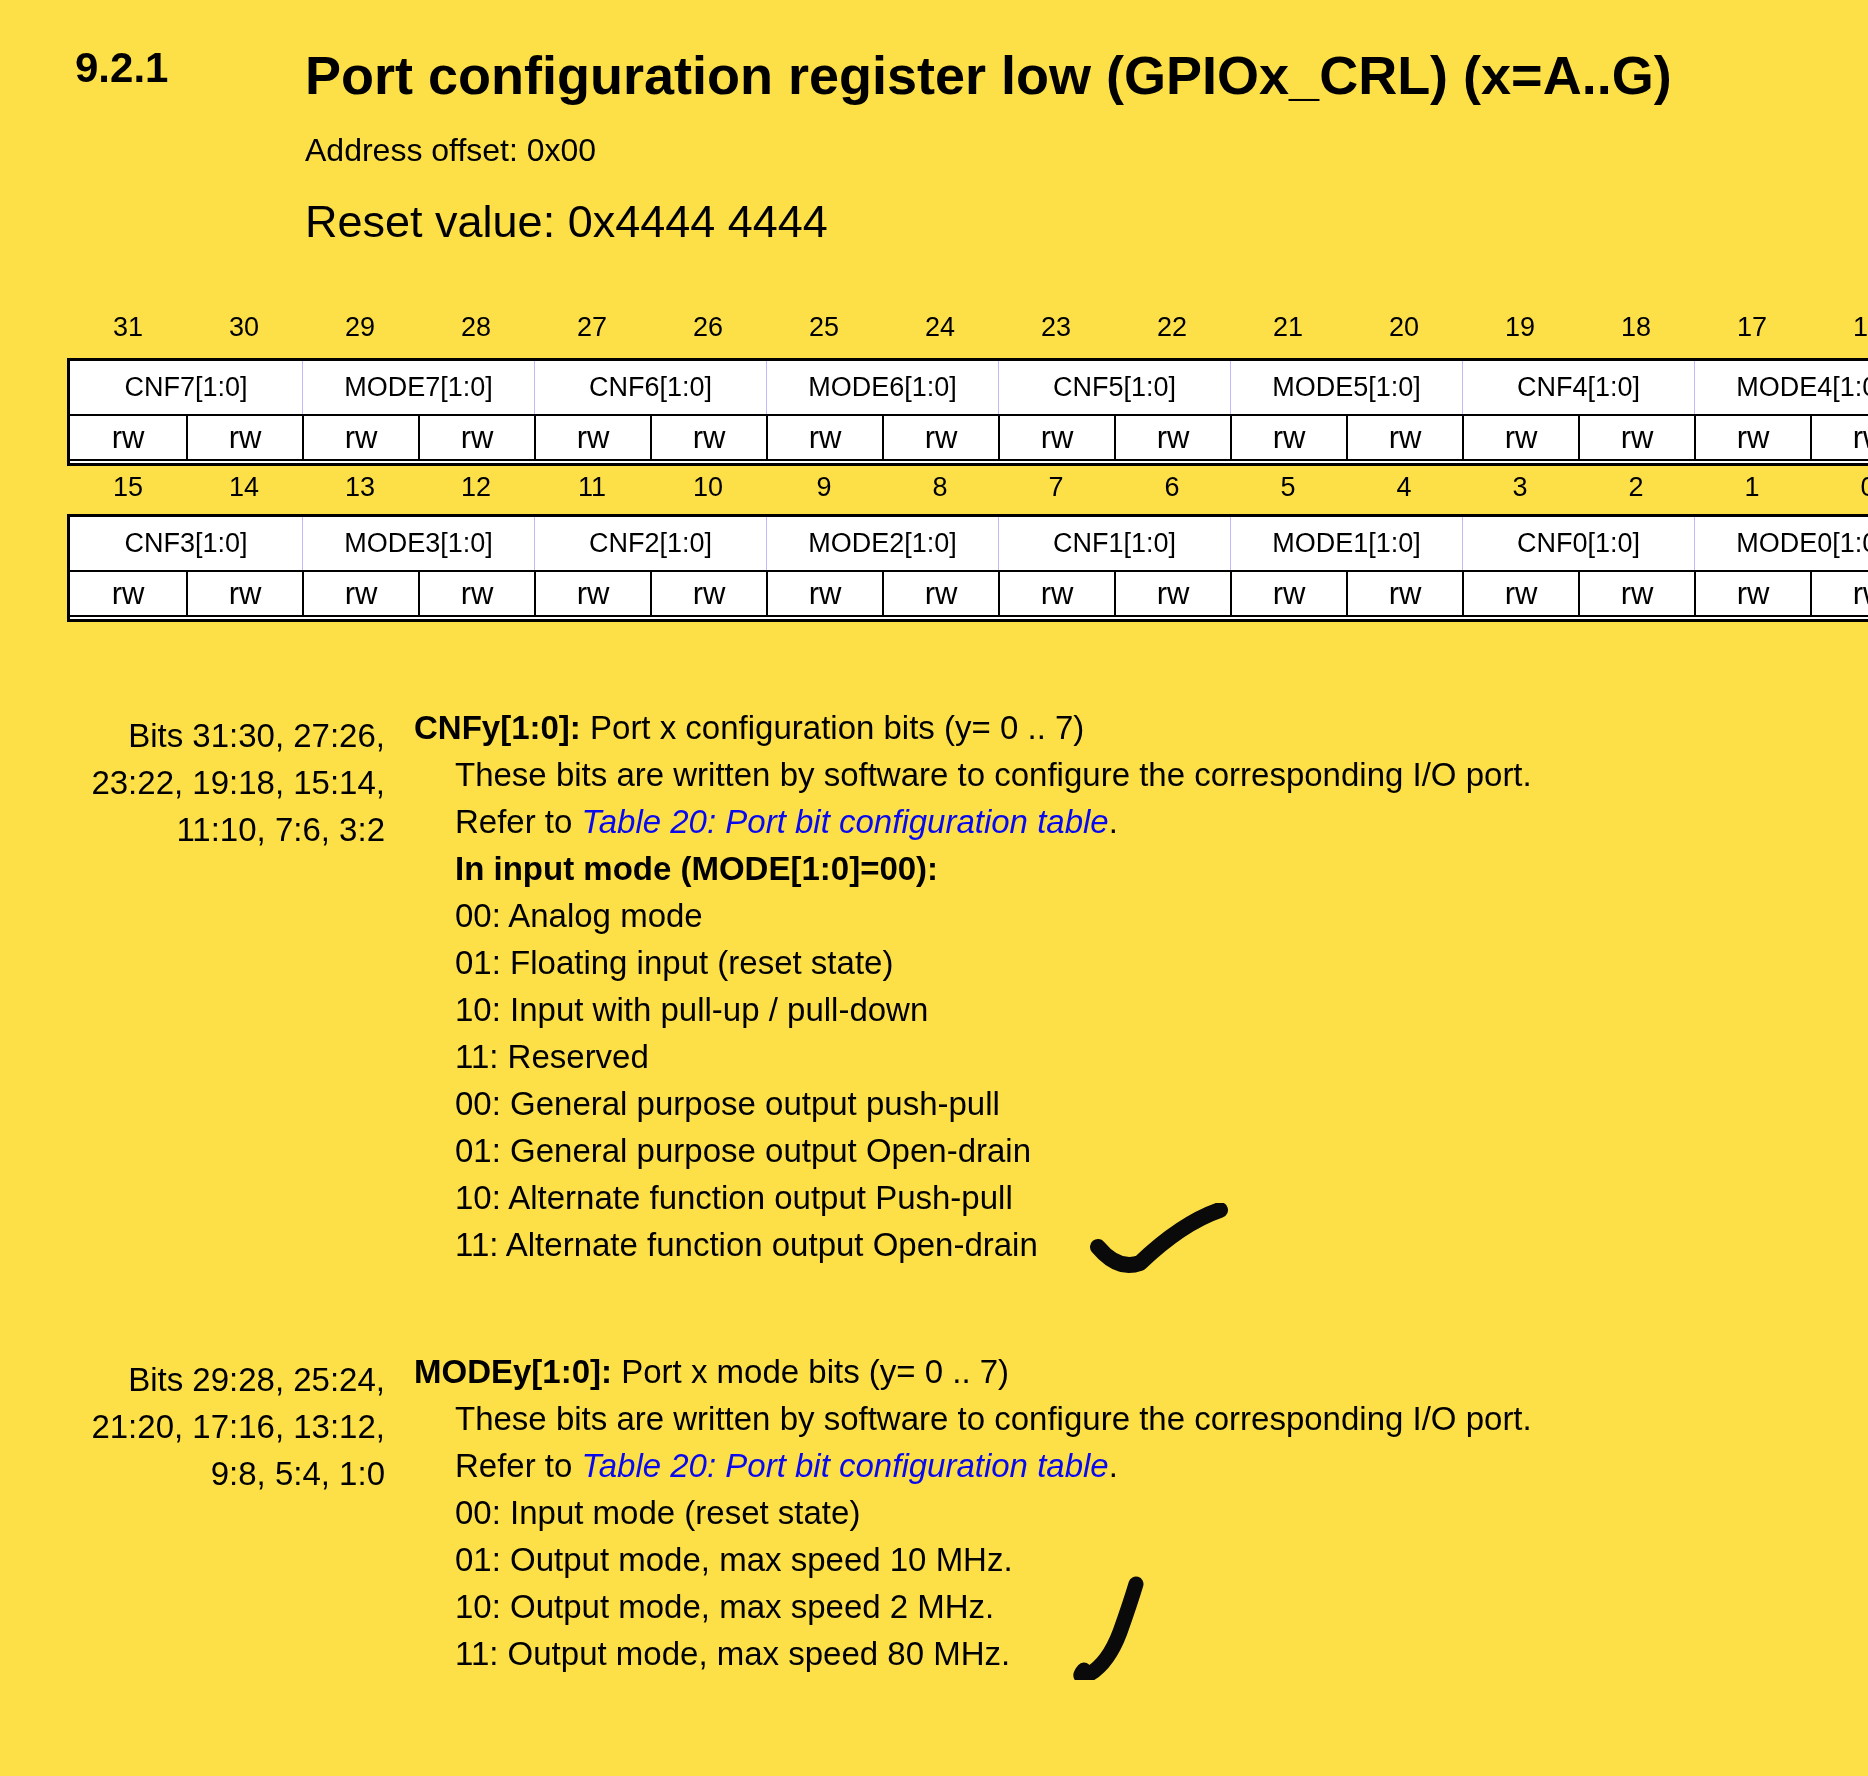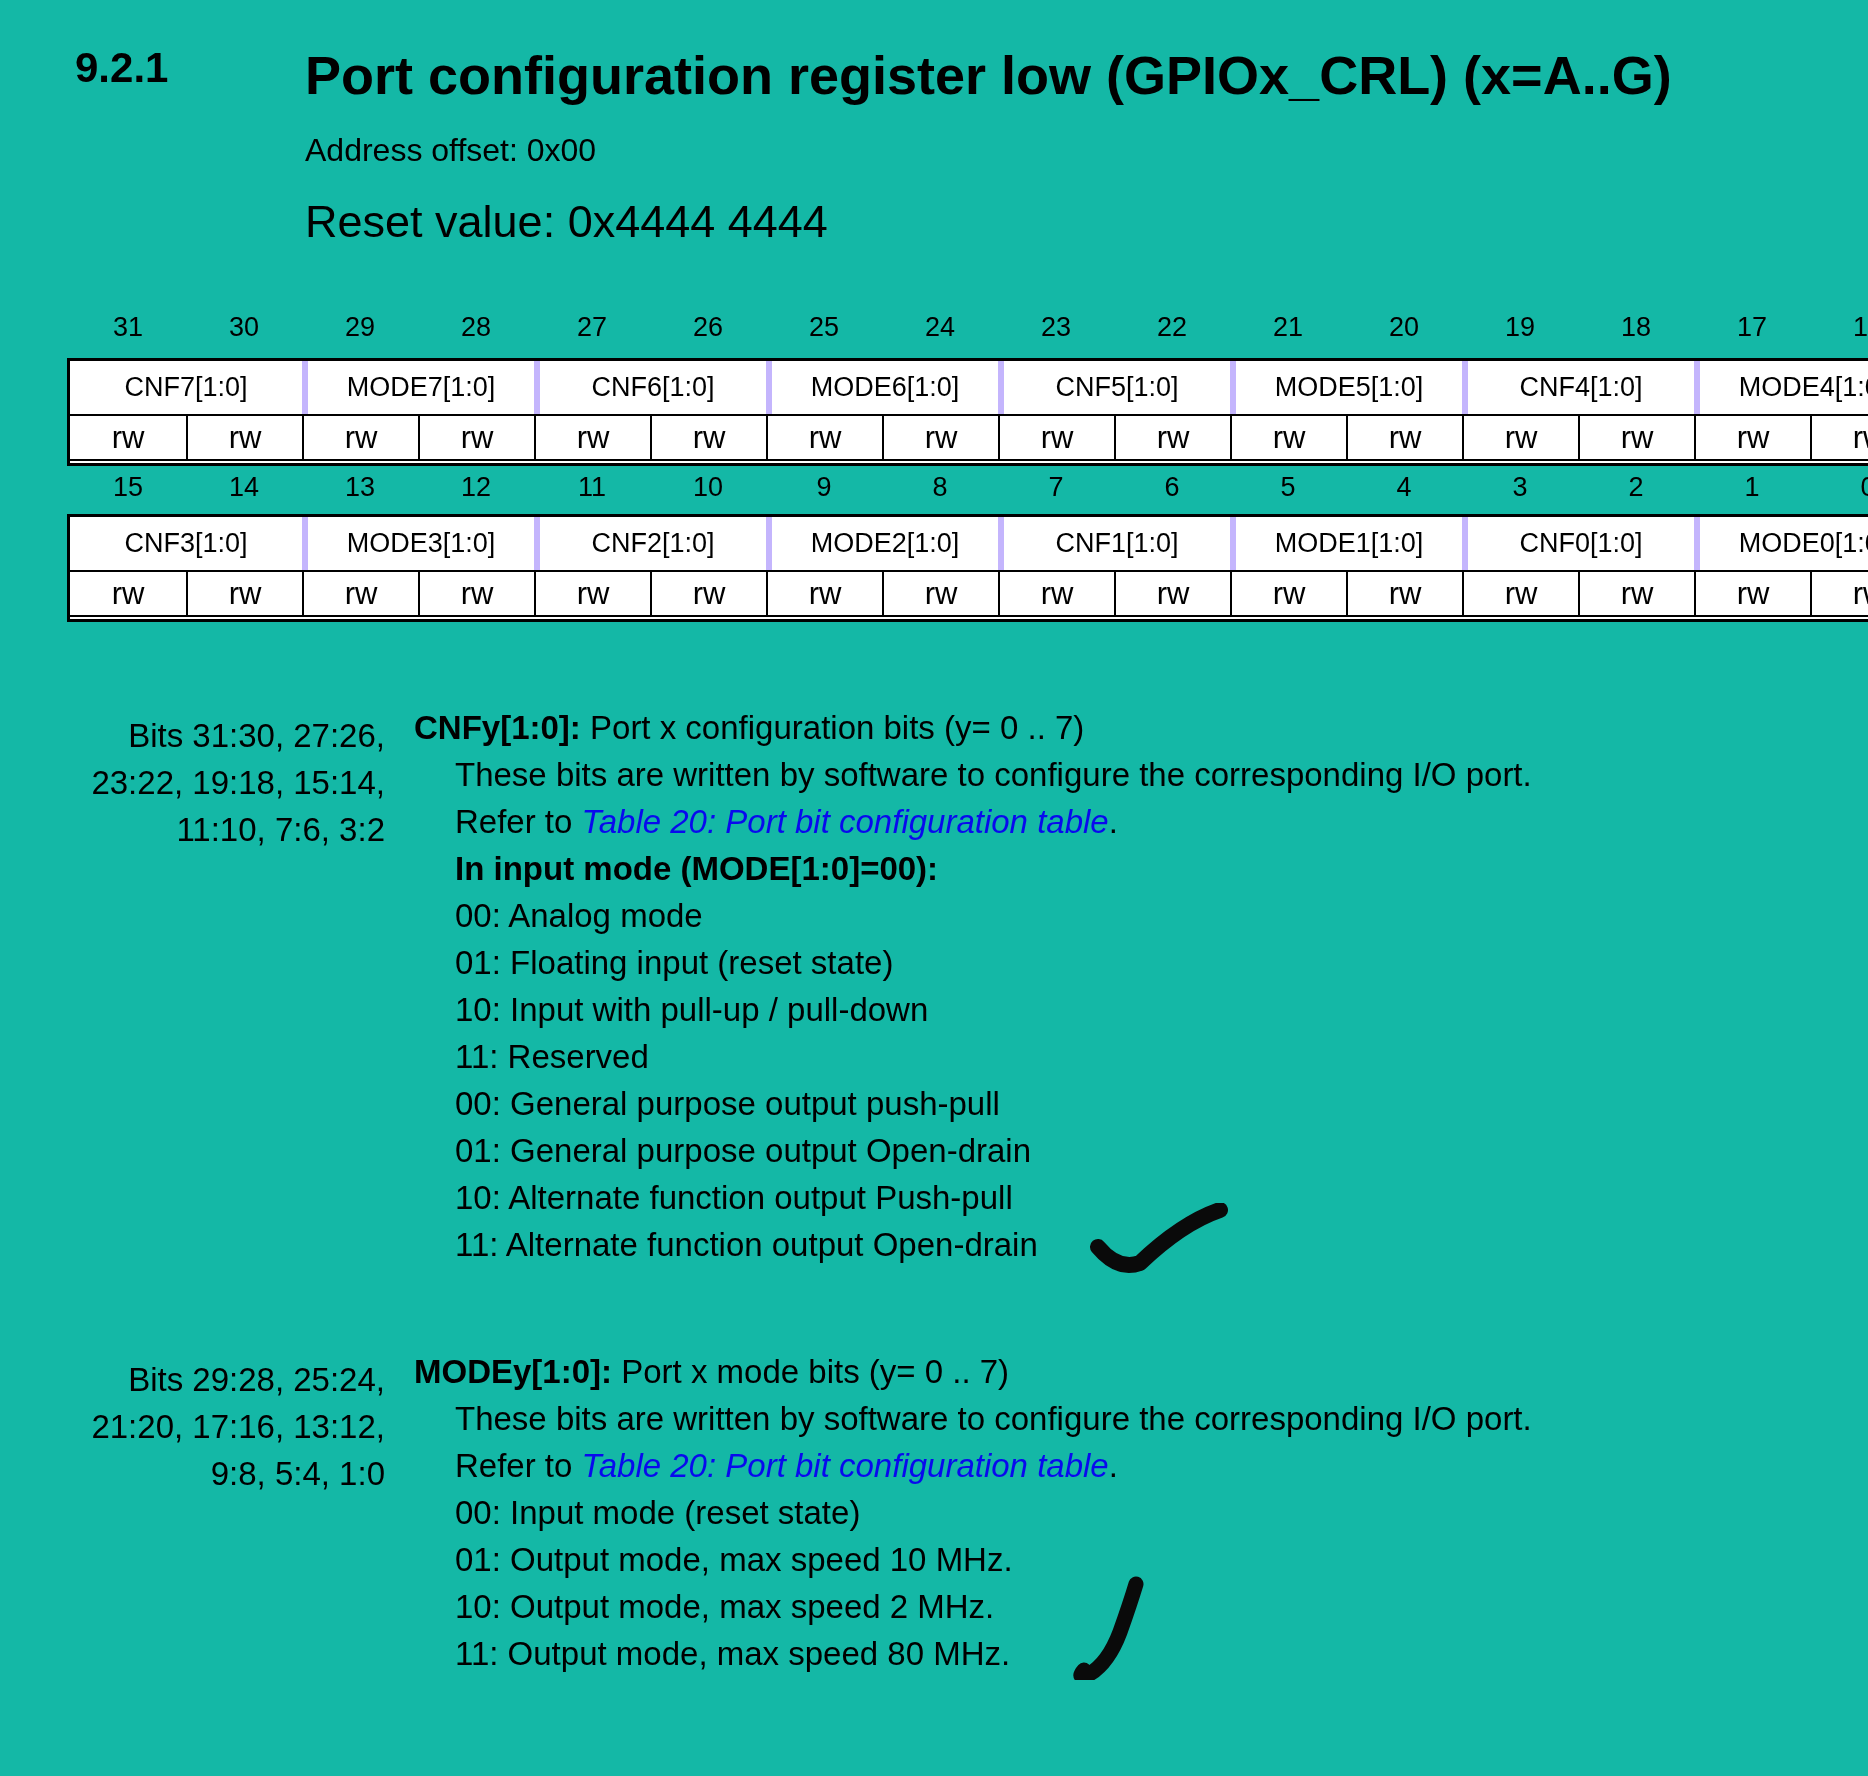--- a/index.html
+++ b/index.html
@@ -1,18 +1,18 @@
 <!DOCTYPE html>
 <html style="--link: #0909ee;"><head>
 <meta charset="utf-8">
 <style>
   html,body { margin:0; padding:0; background:#ffffff; }
   .page {
     position:relative; width:1868px; height:1776px;
-    background:#14b8a6; overflow:hidden; color:#000;
+    background:#fde047; overflow:hidden; color:#000;
     font-family:"Liberation Sans","DejaVu Sans",sans-serif;
   }
 
   
   .sec-head { position:absolute; top:44px; left:0; width:100%; height:52px; }
   .sec-num  { position:absolute; left:75px; font-size:42px; font-weight:bold; }
   .sec-title{ position:absolute; left:305px; font-size:54px; font-weight:bold; white-space:nowrap; }
   .addr-line { position:absolute; left:305px; top:132px; font-size:32px; }
   .reset-line{ position:absolute; left:305px; top:196px; font-size:45px; }
 
@@ -30,21 +30,21 @@
     box-sizing:content-box;
   }
   .reg-table-1 { top:358px; }
   .reg-table-2 { top:514px; }
   .field-row {
     display:grid; grid-template-columns:repeat(8,232px);
     height:53px; border-bottom:2px solid #000;
   }
   .field-cell {
     display:flex; align-items:center; justify-content:center;
-    font-size:27px; border-left:6px solid #c4b5fd; overflow:hidden; white-space:nowrap;
+    font-size:27px; border-left:1px solid #c4b5fd; overflow:hidden; white-space:nowrap;
   }
   .field-cell:first-child { border-left:none; }
   .access-row {
     display:grid; grid-template-columns:repeat(16,116px);
     height:45px;
   }
   .access-cell {
     display:flex; align-items:center; justify-content:center;
     font-size:31px; border-left:2px solid #000; border-bottom:2px solid #000;
   }

